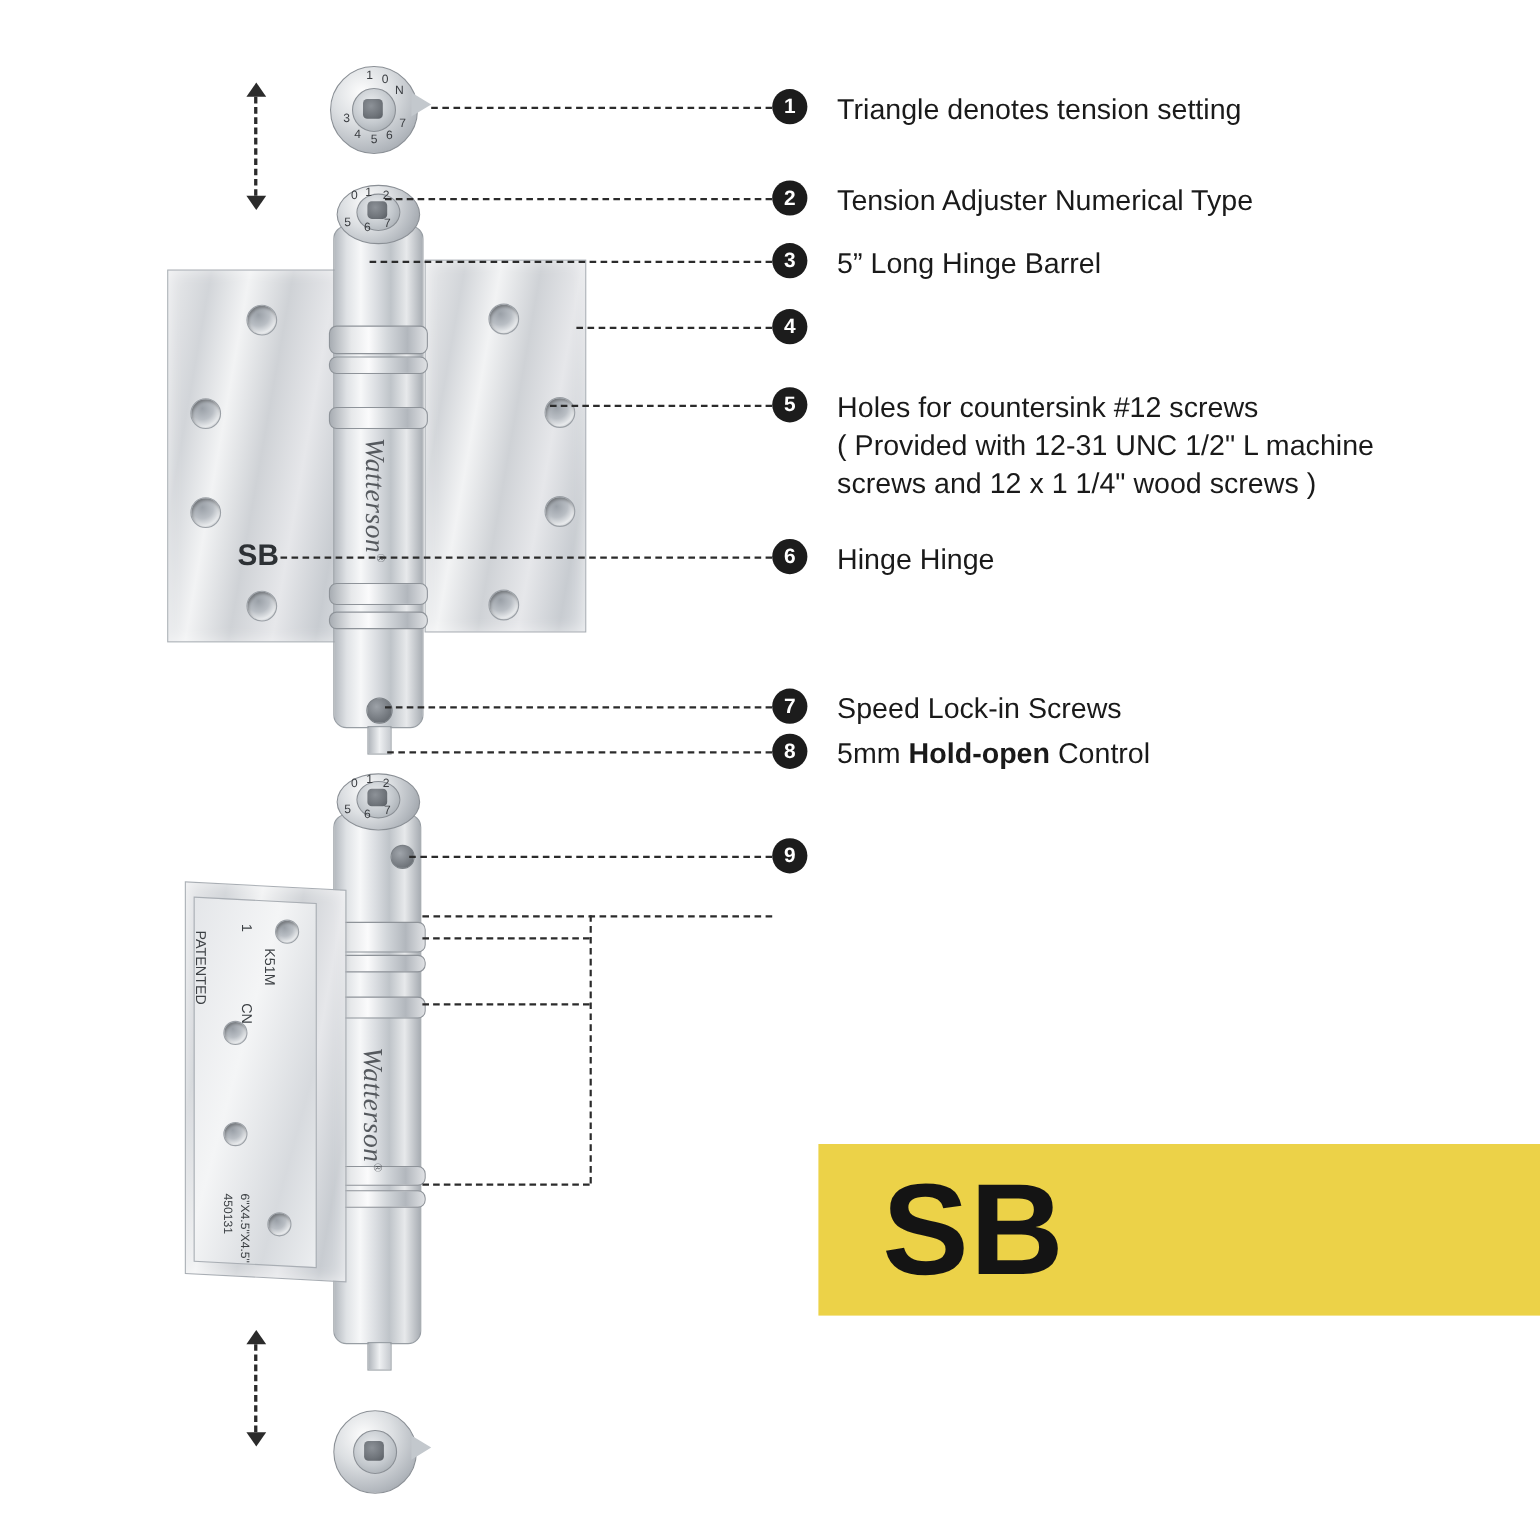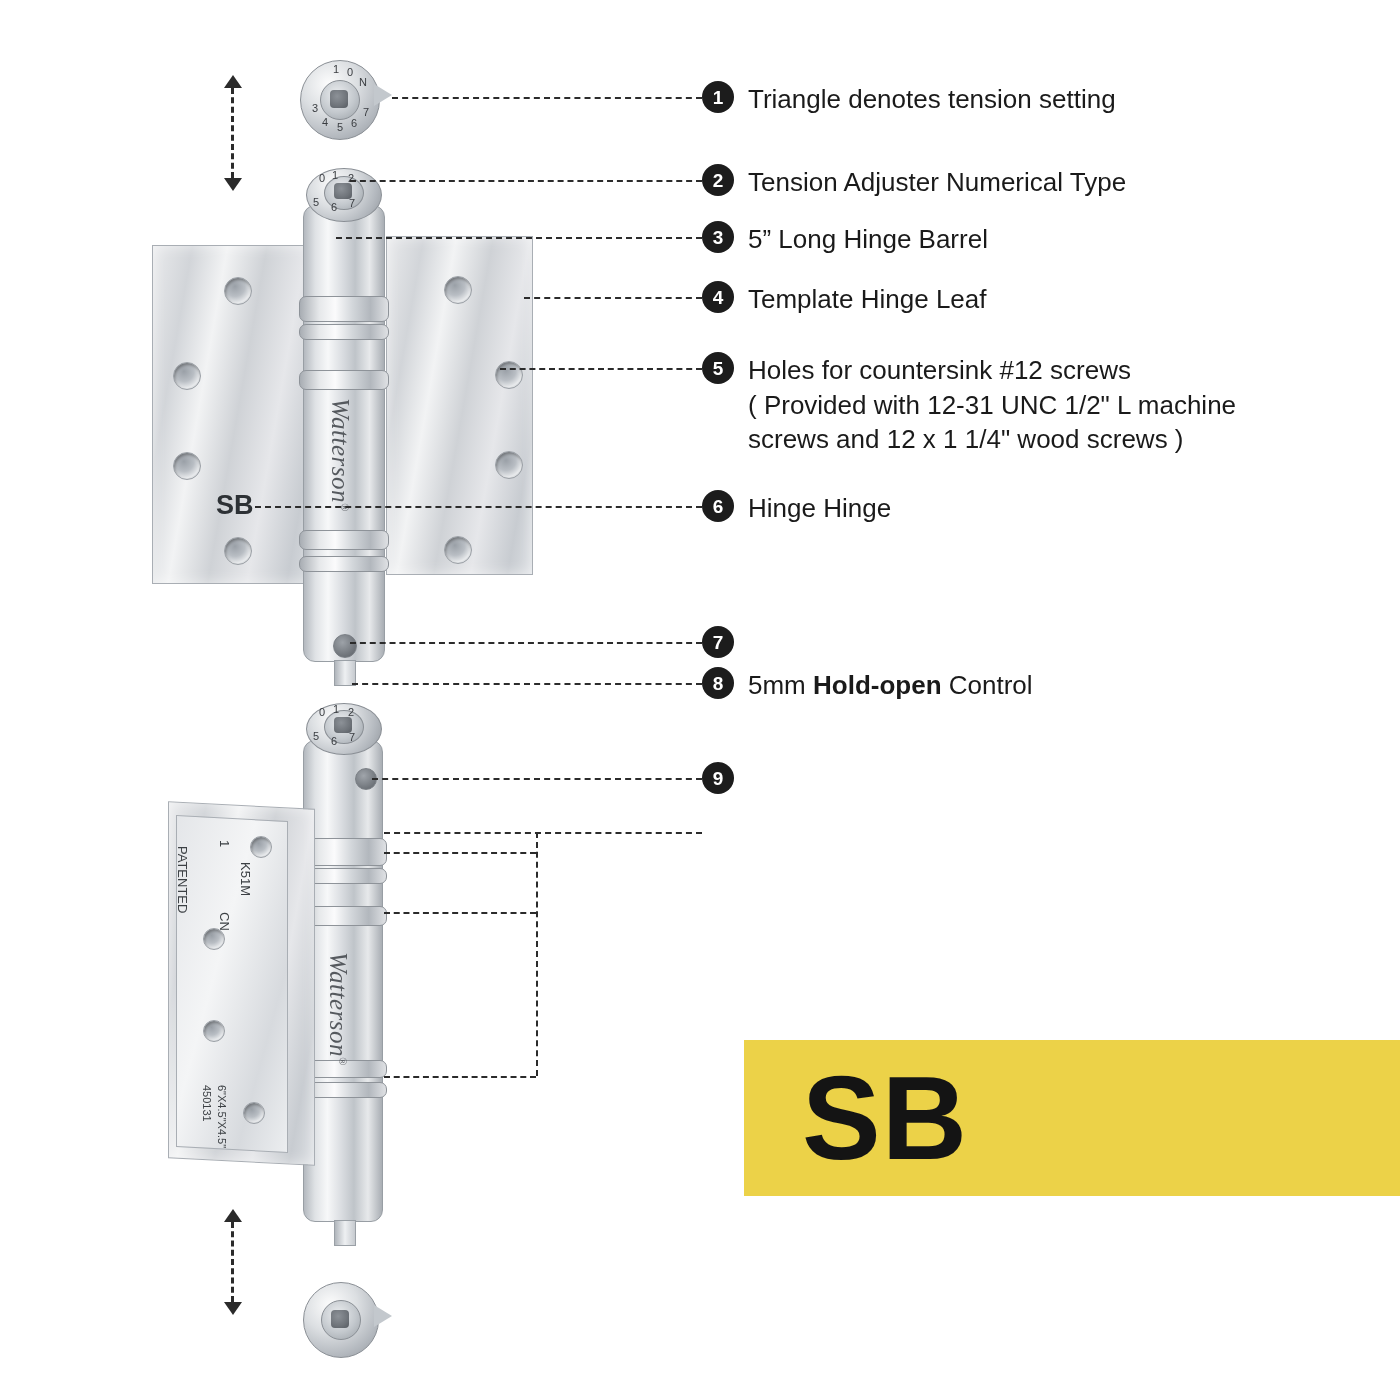--- a/index.html
+++ b/index.html
@@ -41,20 +41,21 @@
     flex: 0 0 auto;
     line-height: 1;
   }
   .bullet.wide { font-size: 15px; letter-spacing: -1px; }
   .label {
     font-size: 26px;
     line-height: 1.33;
     color: #1a1a1a;
     white-space: pre-line;
     padding-top: 1px;
+    margin-left: 13px;
   }
   .label b { font-weight: bold; }
 
   
   .leader {
     position: absolute;
     border-top: 2px dashed #2b2b2b;
     height: 0;
   }
   .leader-v {
@@ -347,37 +348,37 @@
     <div class="label">Tension Adjuster Numerical Type</div>
   </div>
 
   <div class="callout" style="left:702px; top:221px;">
     <div class="bullet">3</div>
     <div class="label">5” Long Hinge Barrel</div>
   </div>
 
   <div class="callout" style="left:702px; top:281px;">
     <div class="bullet">4</div>
-    <div class="label">Template Hinge Leaf</div>
   </div>
 
   <div class="callout" style="left:702px; top:352px;">
     <div class="bullet">5</div>
     <div class="label">Holes for countersink #12 screws
 ( Provided with 12-31 UNC 1/2" L machine
 screws and 12 x 1 1/4" wood screws )</div>
   </div>
 
   <div class="callout" style="left:702px; top:490px;">
     <div class="bullet">6</div>
     <div class="label">Hinge Hinge</div>
   </div>
 
   <div class="callout" style="left:702px; top:626px;">
     <div class="bullet">7</div>
+    <div class="label">Speed Lock-in Screws</div>
   </div>
 
   <div class="callout" style="left:702px; top:667px;">
     <div class="bullet">8</div>
     <div class="label">5mm <b>Hold-open</b> Control</div>
   </div>
 
   <div class="callout" style="left:702px; top:762px;">
     <div class="bullet">9</div>
   </div>

